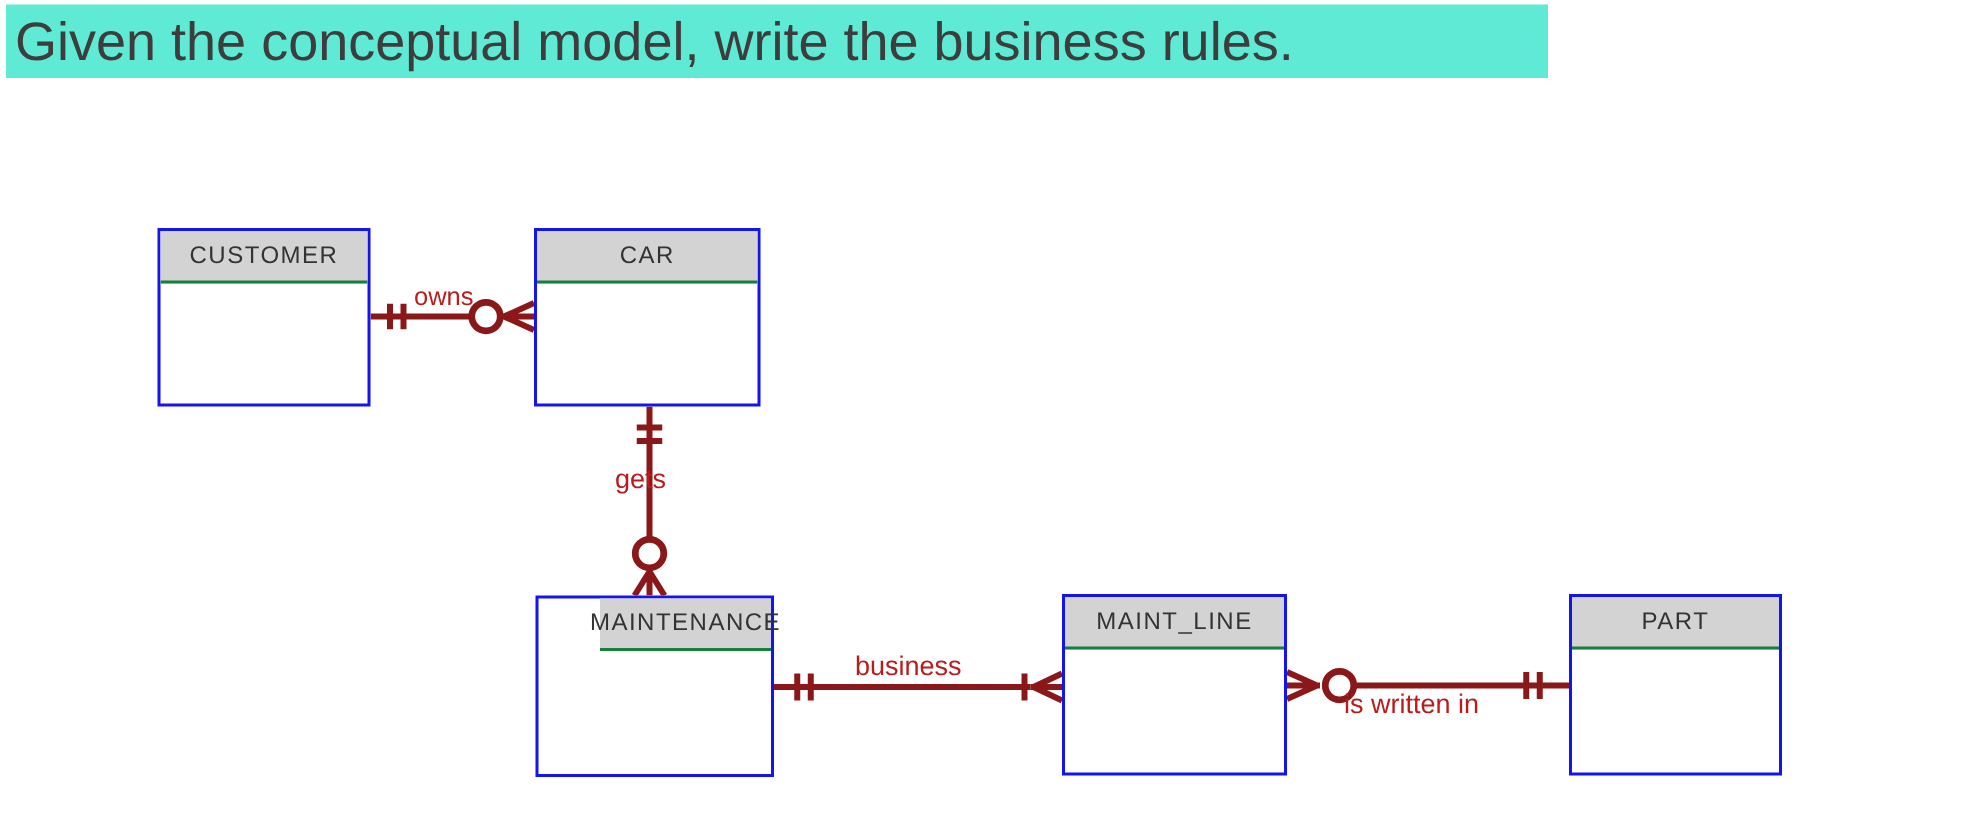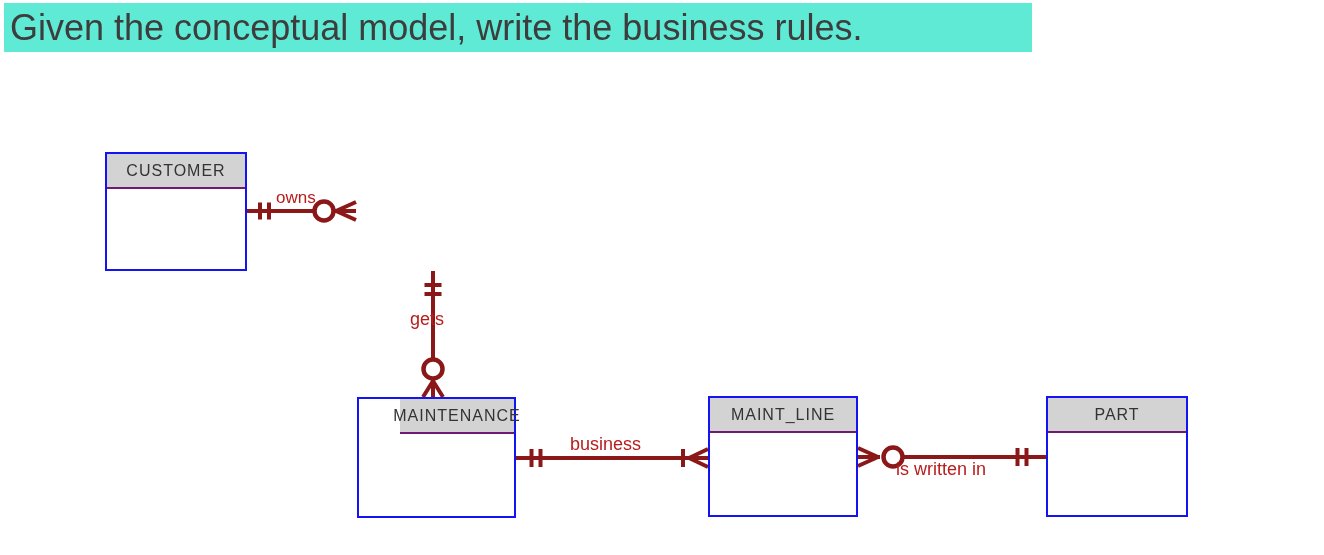--- a/index.html
+++ b/index.html
@@ -54,21 +54,21 @@
   .entity {
     position: absolute;
     border: 2px solid #1414F0;
     background: #ffffff;
     box-sizing: border-box;
     z-index: 2;
   }
   .entity .entity-header {
     height: 33px;
     background: #D3D3D3;
-    border-bottom: 2px solid #701a75;
+    border-bottom: 2px solid #15803d;
     display: flex;
     align-items: center;
     justify-content: center;
     font-size: 16px;
     letter-spacing: 1px;
     color: #333333;
   }
   .entity .entity-body {
     background: #ffffff;
   }
@@ -119,20 +119,26 @@
     </g>
   </svg>
 
   <div class="entity" style="left:105px; top:152px; width:142px; height:119px;">
     <div class="entity-header">
       <span>CUSTOMER</span>
     </div>
     <div class="entity-body"></div>
   </div>
 
+  <div class="entity" style="left:356px; top:152px; width:151px; height:119px;">
+    <div class="entity-header">
+      <span>CAR</span>
+    </div>
+    <div class="entity-body"></div>
+  </div>
 
   <div class="entity" style="left:357px; top:397px; width:159px; height:121px;padding-left:41px;">
     <div class="entity-header">
       <span>MAINTENANCE</span>
     </div>
     <div class="entity-body"></div>
   </div>
 
   <div class="entity" style="left:1046px; top:396px; width:142px; height:121px;">
     <div class="entity-header">

